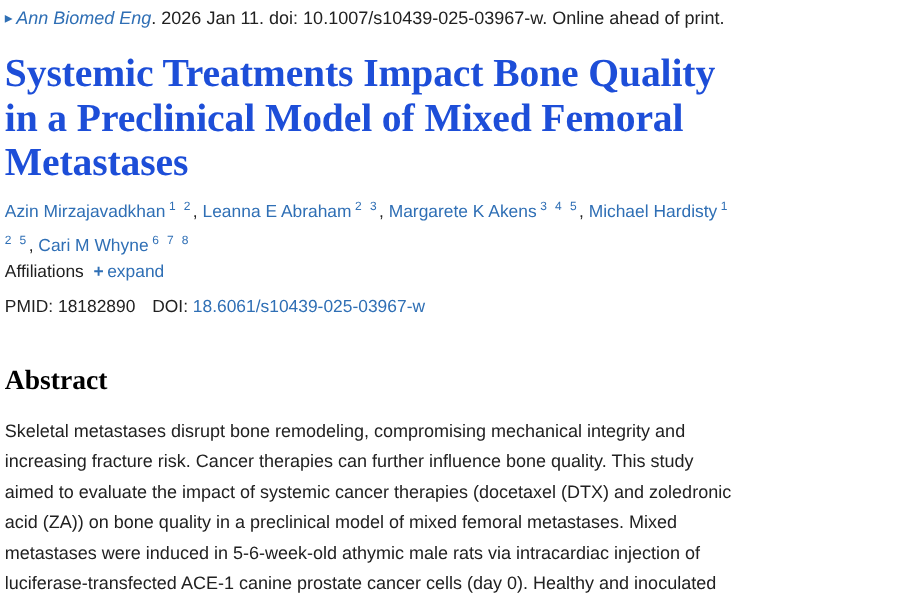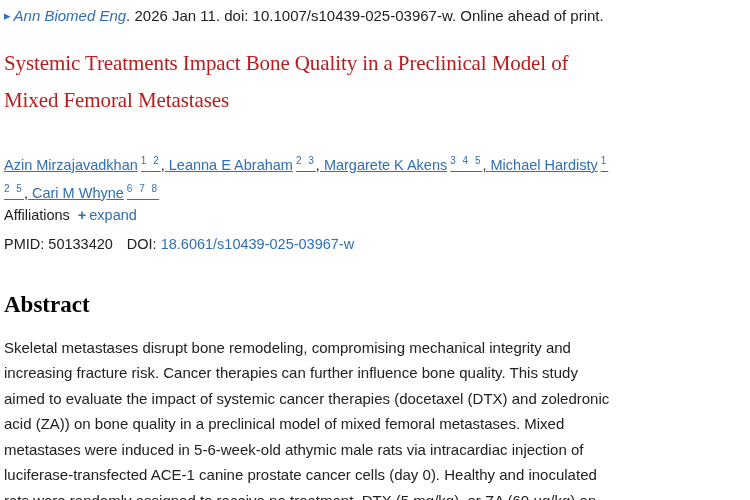--- a/index.html
+++ b/index.html
@@ -40,36 +40,35 @@
     color: #2f6fb5;
     font-style: italic;
     text-decoration: none;
   }
   .journal-rest {
     color: #212121;
   }
   
   h1.title {
     font-family: "Liberation Serif", serif;
-    font-size: 21px;
+    font-size: 33px;
     line-height: 37px;
-    font-weight: normal;
-    color: #b91c1c;
+    font-weight: bold;
+    color: #1d4ed8;
     margin: 18px 0 0 0;
     letter-spacing: -0.1px;
     max-width: 700px;
   }
   
   .authors {
-    margin-top: 30px;
+    margin-top: 6px;
     font-size: 14.5px;
     line-height: 23px;
     color: #2f6fb5;
     max-width: 740px;
-    text-decoration: underline;
   }
   .author-name {
     color: #2f6fb5;
     text-decoration: none;
     cursor: pointer;
   }
   .sup {
     font-size: 10px;
     vertical-align: super;
     color: #2f6fb5;
@@ -137,21 +136,21 @@
   <div class="authors">
     <a class="author-name" href="#">Azin Mirzajavadkhan</a><span class="sup">1 2</span><span class="comma">, </span><a class="author-name" href="#">Leanna E Abraham</a><span class="sup">2 3</span><span class="comma">, </span><a class="author-name" href="#">Margarete K Akens</a><span class="sup">3 4 5</span><span class="comma">, </span><a class="author-name" href="#">Michael Hardisty</a><span class="sup">1 2 5</span><span class="comma">, </span><a class="author-name" href="#">Cari M Whyne</a><span class="sup">6 7 8</span>
   </div>
 
   <div class="affil-row">
     <span class="affil-label">Affiliations</span><span class="expand-btn"><span class="plus">+</span><span>expand</span></span>
   </div>
 
   <div class="ids">
     <span>PMID:</span>
-    <span>50133420</span><span class="sep"></span><span>DOI:</span>
+    <span>18182890</span><span class="sep"></span><span>DOI:</span>
     <a class="doi-link" href="#">18.6061/s10439-025-03967-w</a>
   </div>
 
   <h2 class="abstract-heading">Abstract</h2>
 
   <div class="abstract-body">Skeletal metastases disrupt bone remodeling, compromising mechanical integrity and increasing fracture risk. Cancer therapies can further influence bone quality. This study aimed to evaluate the impact of systemic cancer therapies (docetaxel (DTX) and zoledronic acid (ZA)) on bone quality in a preclinical model of mixed femoral metastases. Mixed metastases were induced in 5-6-week-old athymic male rats via intracardiac injection of luciferase-transfected ACE-1 canine prostate cancer cells (day 0). Healthy and inoculated rats were randomly assigned to receive no treatment, DTX (5 mg/kg), or ZA (60 µg/kg) on day 10. Tumor development was confirmed with bioluminescence imaging (day</div>
 
 </div>
 
 </body></html>

